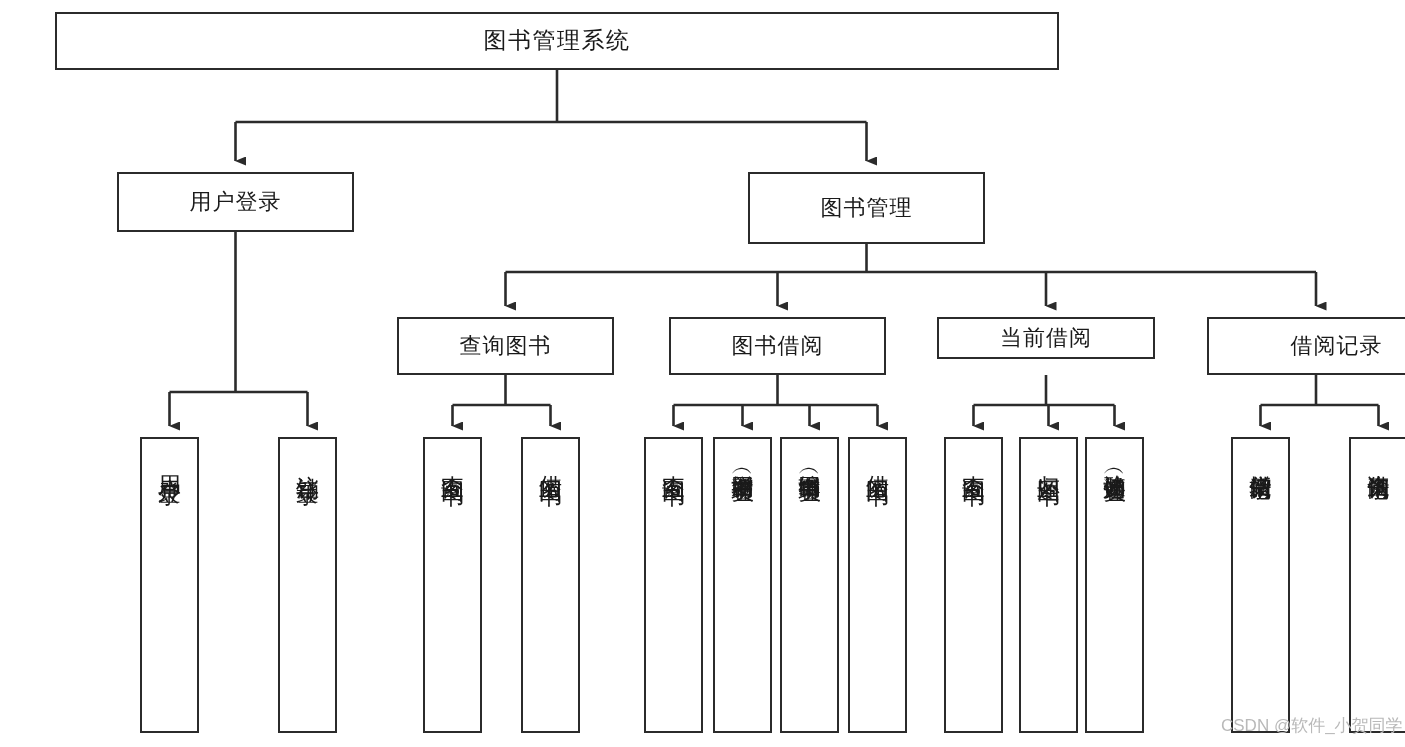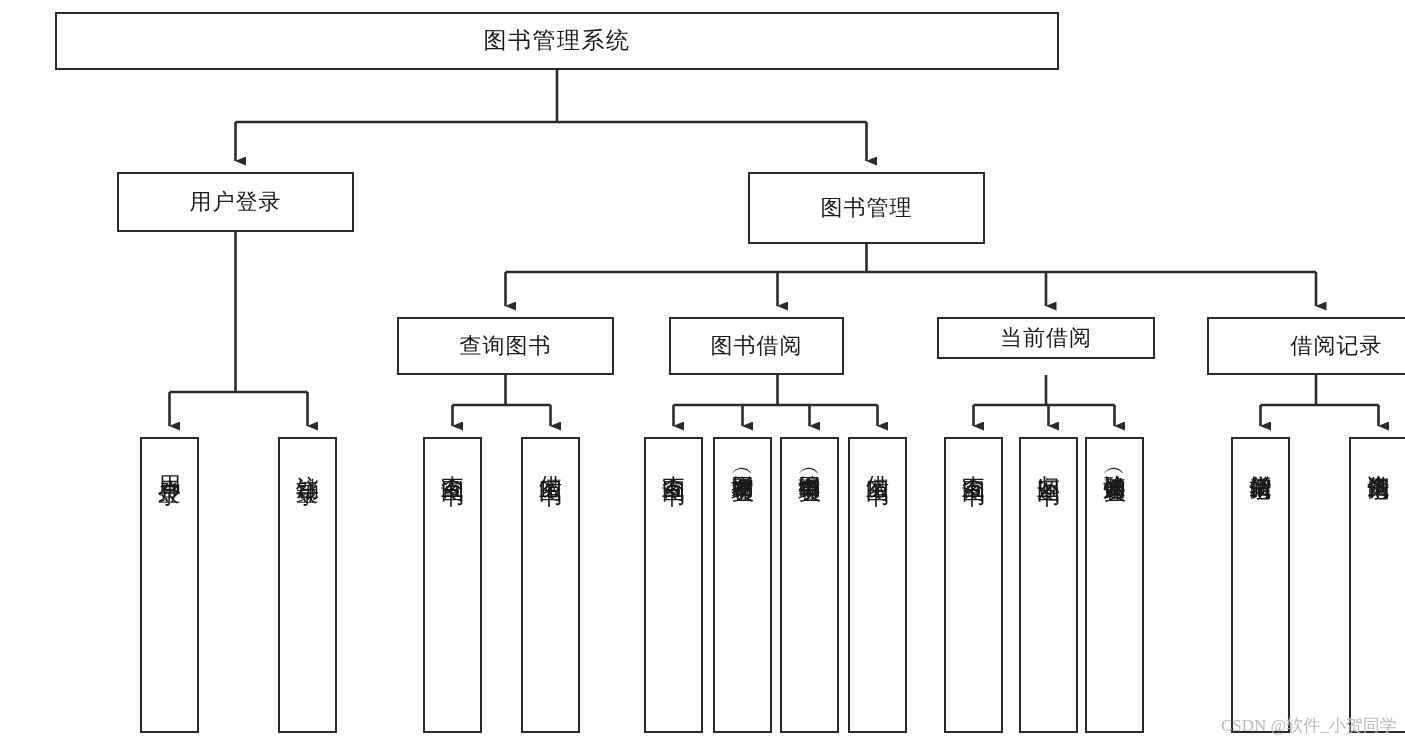--- a/index.html
+++ b/index.html
@@ -71,21 +71,21 @@
     font-size: 22px;
   }
   .watermark {
     position: absolute;
     left: 1185px;
     top: 714px;
     font-size: 17px;
     color: #b9b9b9;
     white-space: nowrap;
     z-index: 5;
-    font-family: Liberation Serif, serif;
+    font-family: Liberation Sans, sans-serif;
   }
 </style>
 </head>
 <body>
 
 <div id="canvas">
   <svg id="edges" width="1405" height="747" viewBox="0 0 1405 747">
     <defs>
       <marker id="arrowhead" markerWidth="9" markerHeight="11" refX="4.5" refY="10.5" orient="auto" markerUnits="userSpaceOnUse">
         <polygon points="0,0 9,0 4.5,11" fill="#2b2b2b"></polygon>
@@ -134,21 +134,21 @@
       </div>
       <div class="node horiz" style="left: 81px; top: 172px; width: 237px; height: 60px;">
         <span class="label">用户登录</span>
       </div>
       <div class="node horiz" style="left: 712px; top: 172px; width: 237px; height: 72px;">
         <span class="label">图书管理</span>
       </div>
       <div class="node horiz" style="left: 361px; top: 317px; width: 217px; height: 58px;">
         <span class="label">查询图书</span>
       </div>
-      <div class="node horiz" style="left: 633px; top: 317px; width: 175px; height: 58px;">
+      <div class="node horiz" style="left: 633px; top: 317px; width: 217px; height: 58px;">
         <span class="label">图书借阅</span>
       </div>
       <div class="node horiz" style="left: 901px; top: 317px; width: 218px; height: 42px;">
         <span class="label">当前借阅</span>
       </div>
       <div class="node horiz" style="left: 1171px; top: 317px; width: 218px; height: 58px; padding-left: 41px;">
         <span class="label">借阅记录</span>
       </div>
       <div class="node vert" style="left: 104px; top: 437px; width: 59px; height: 296px;">
         <span class="label">用户登录</span>

